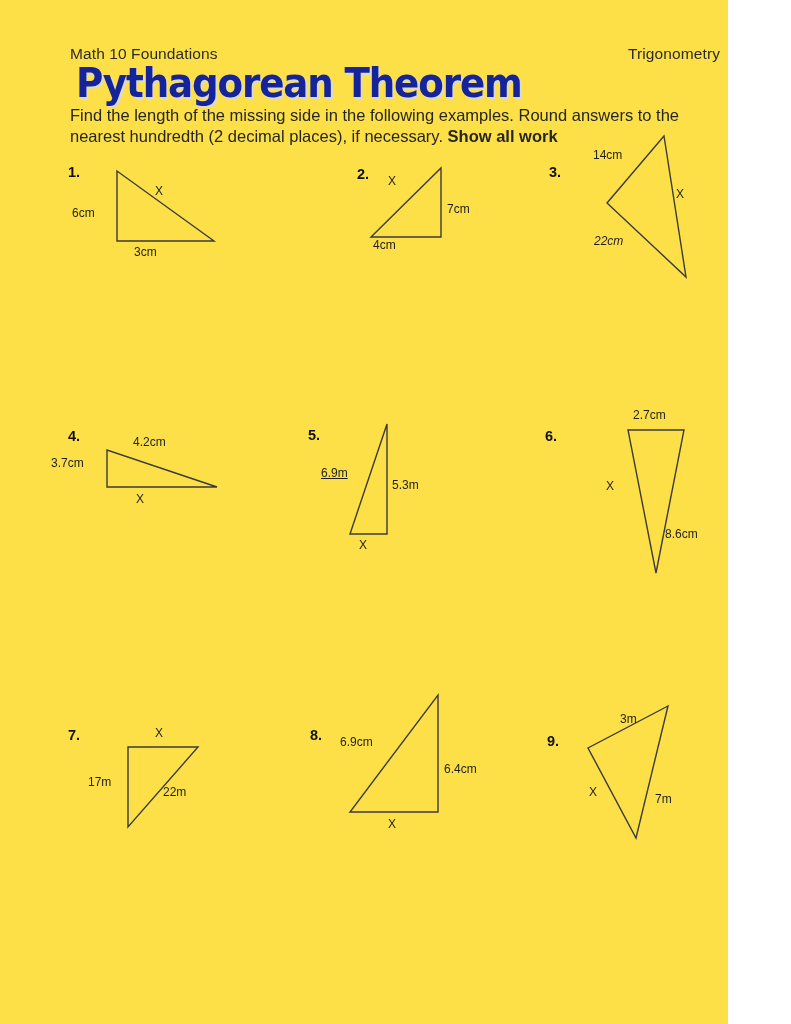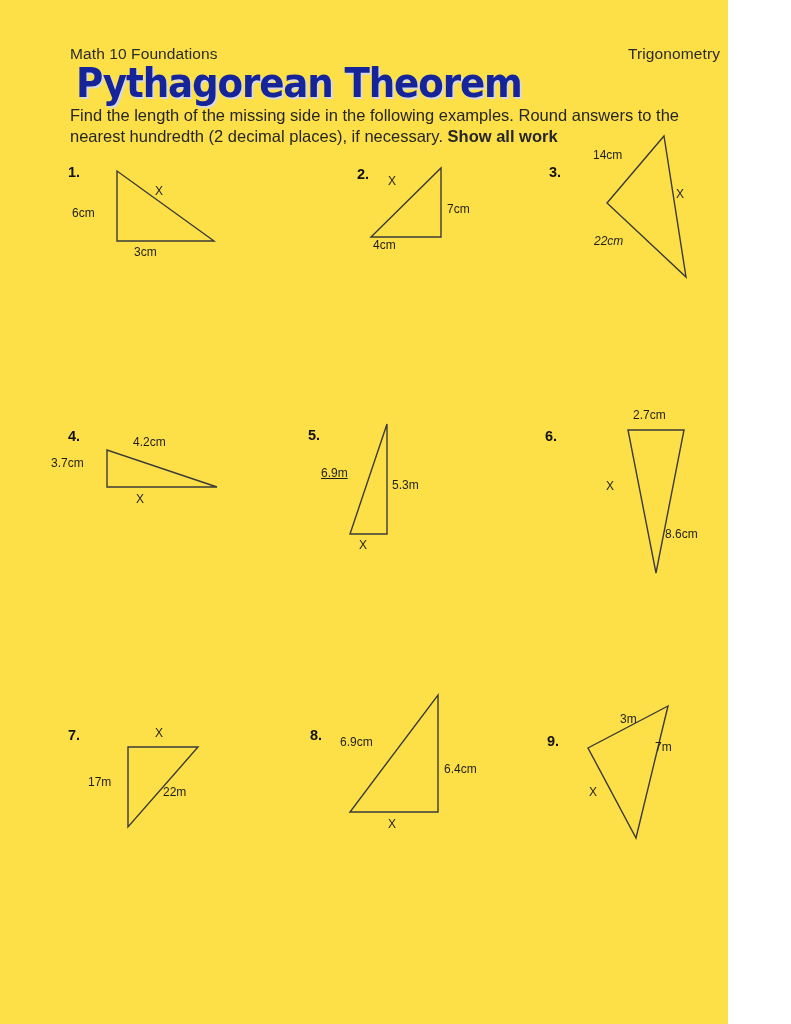--- a/index.html
+++ b/index.html
@@ -192,15 +192,15 @@
   <div class="lbl" style="left:163px; top:785px;">22m</div>
 
   <div class="prob-num" style="left:310px; top:727px;">8.</div>
   <div class="lbl" style="left:340px; top:735px;">6.9cm</div>
   <div class="lbl" style="left:444px; top:747px;margin-top:15px;">6.4cm</div>
   <div class="lbl" style="left:388px; top:817px;">X</div>
 
   <div class="prob-num" style="left:547px; top:733px;">9.</div>
   <div class="lbl" style="left:620px; top:712px;">3m</div>
   <div class="lbl" style="left:589px; top:785px;">X</div>
-  <div class="lbl" style="left:655px; top:740px;">7m</div>
+  <div class="lbl" style="left:655px; top:792px;">7m</div>
 
 </div>
 
 </body></html>

